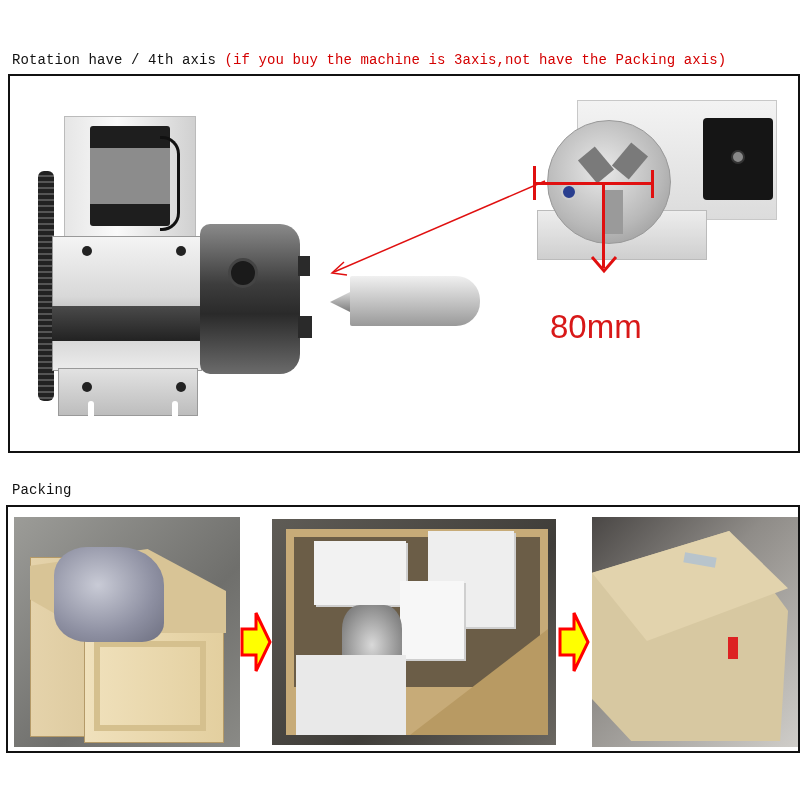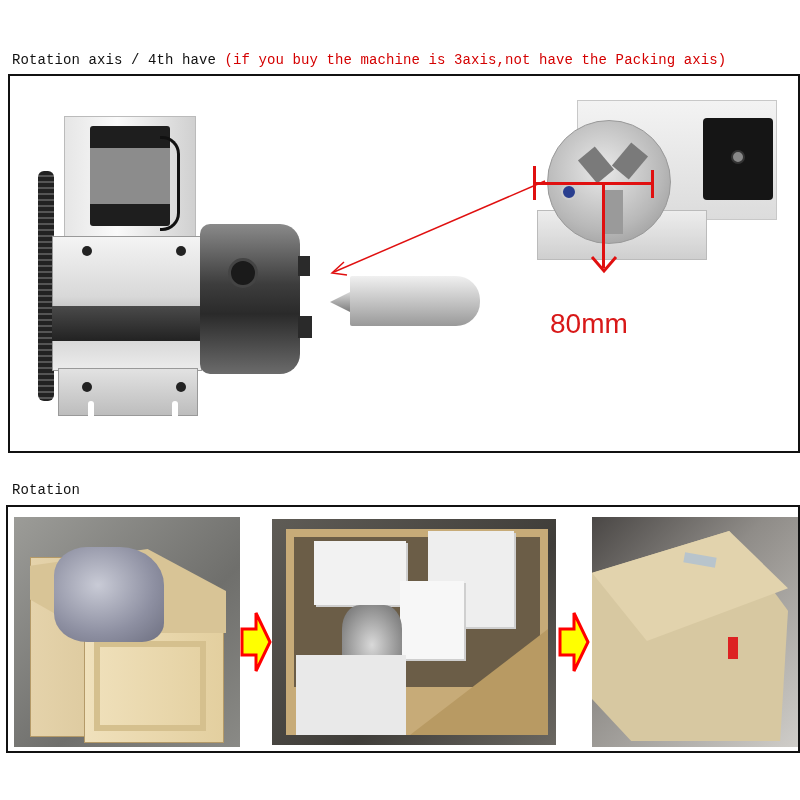--- a/index.html
+++ b/index.html
@@ -15,31 +15,31 @@
   #frame-top { left: 8px; top: 74px; width: 792px; height: 379px; }
   #frame-bottom { left: 6px; top: 505px; width: 794px; height: 248px; }
 
   
   .abs { position: absolute; }
   .metal { background: linear-gradient(180deg, #f4f4f4 0%, #d8d8d8 45%, #c4c4c4 55%, #ececec 100%); }
   .dark-metal { background: linear-gradient(180deg, #8a8a8a 0%, #3d3d3d 40%, #2a2a2a 60%, #6b6b6b 100%); }
 
   
   .red-line { position: absolute; background: #e01010; }
-  .label-80 { position: absolute; left: 548px; top: 308px; font-family: "Liberation Sans", "DejaVu Sans", sans-serif; font-size: 28px; color: #d81818; text-align: center; }
+  .label-80 { position: absolute; left: 548px; top: 308px; font-family: "Liberation Sans", "DejaVu Sans", sans-serif; font-size: 33px; color: #d81818; text-align: center; }
 
   
   .photo { position: absolute; overflow: hidden; }
   .arrow { position: absolute; width: 32px; height: 62px; }
 </style>
 </head>
 <body>
 
 <div id="h1" class="heading">
-  <span>Rotation axis / 4th have</span>
+  <span>Rotation have / 4th axis</span>
   <span class="note">(if you buy the machine is 3axis,not have the Packing axis)</span>
 </div>
 
 <div id="frame-top" class="frame">
 
   <div class="abs" style="left:0;top:0;width:520px;height:375px;">
 
     <div class="abs" style="left:54px;top:40px;width:132px;height:130px;background:linear-gradient(90deg,#e6e6e6,#fafafa 40%,#d0d0d0);border:1px solid #bbb;"></div>
 
     <div class="abs" style="left:80px;top:50px;width:80px;height:100px;background:linear-gradient(180deg,#1e1e1e 0 22%,#8c8c8c 22% 78%,#1e1e1e 78%);border-radius:3px;"></div>
@@ -93,21 +93,21 @@
     <div class="red-line" style="left:126px;top:80px;width:3px;height:28px;"></div>
     <div class="red-line" style="left:77px;top:92px;width:3px;height:86px;"></div>
     <svg class="abs" style="left:64px;top:164px;" width="30" height="20">
       <polyline points="3,3 15,17 27,3" fill="none" stroke="#e01010" stroke-width="3"></polyline>
     </svg>
   </div>
   <div class="label-80" style="left:540px;top:232px;">80mm</div>
 </div>
 
 <div id="h2" class="heading">
-  <span>Rotation</span>
+  <span>Packing</span>
 </div>
 
 <div id="frame-bottom" class="frame">
 
   <div class="photo" style="left:6px;top:10px;width:226px;height:230px;background:linear-gradient(135deg,#9c9c98,#6f6f6c 60%,#8a8a86);">
     <div class="abs" style="left:16px;top:40px;width:124px;height:180px;background:linear-gradient(90deg,#e5d3ab,#d6c294);border:1px solid #b49a68;"></div>
     <div class="abs" style="left:70px;top:110px;width:140px;height:116px;background:linear-gradient(90deg,#f0e1bc,#e3cf9f);border:1px solid #b49a68;"></div>
     <div class="abs" style="left:80px;top:124px;width:112px;height:90px;border:6px solid #d5c08e;"></div>
     <div class="abs" style="left:16px;top:32px;width:196px;height:84px;background:#d8c496;clip-path:polygon(0 20%,60% 0,100% 50%,100% 100%,30% 100%,0 60%);"></div>
     <div class="abs" style="left:40px;top:30px;width:110px;height:95px;background:radial-gradient(ellipse at 40% 40%,#c9cbd6,#8e90a2 60%,#6d6f80);border-radius:30% 40% 20% 30%;"></div>

